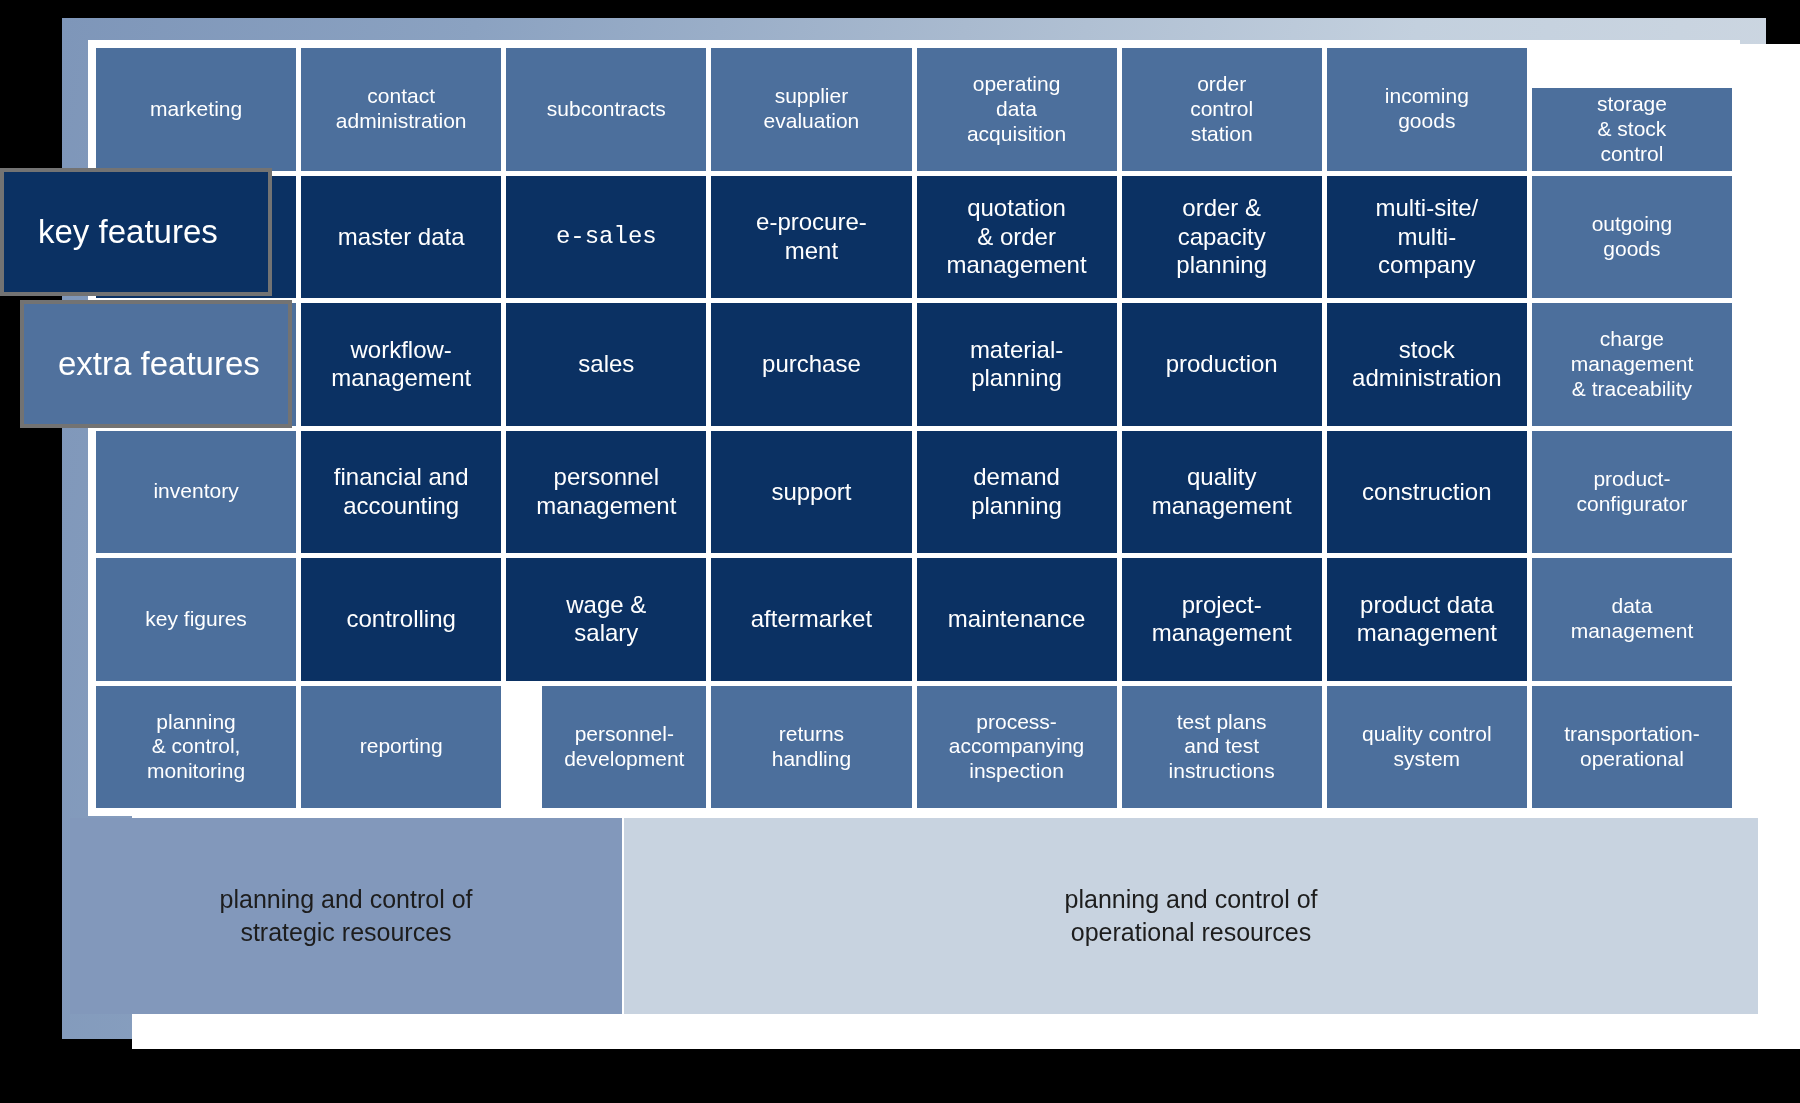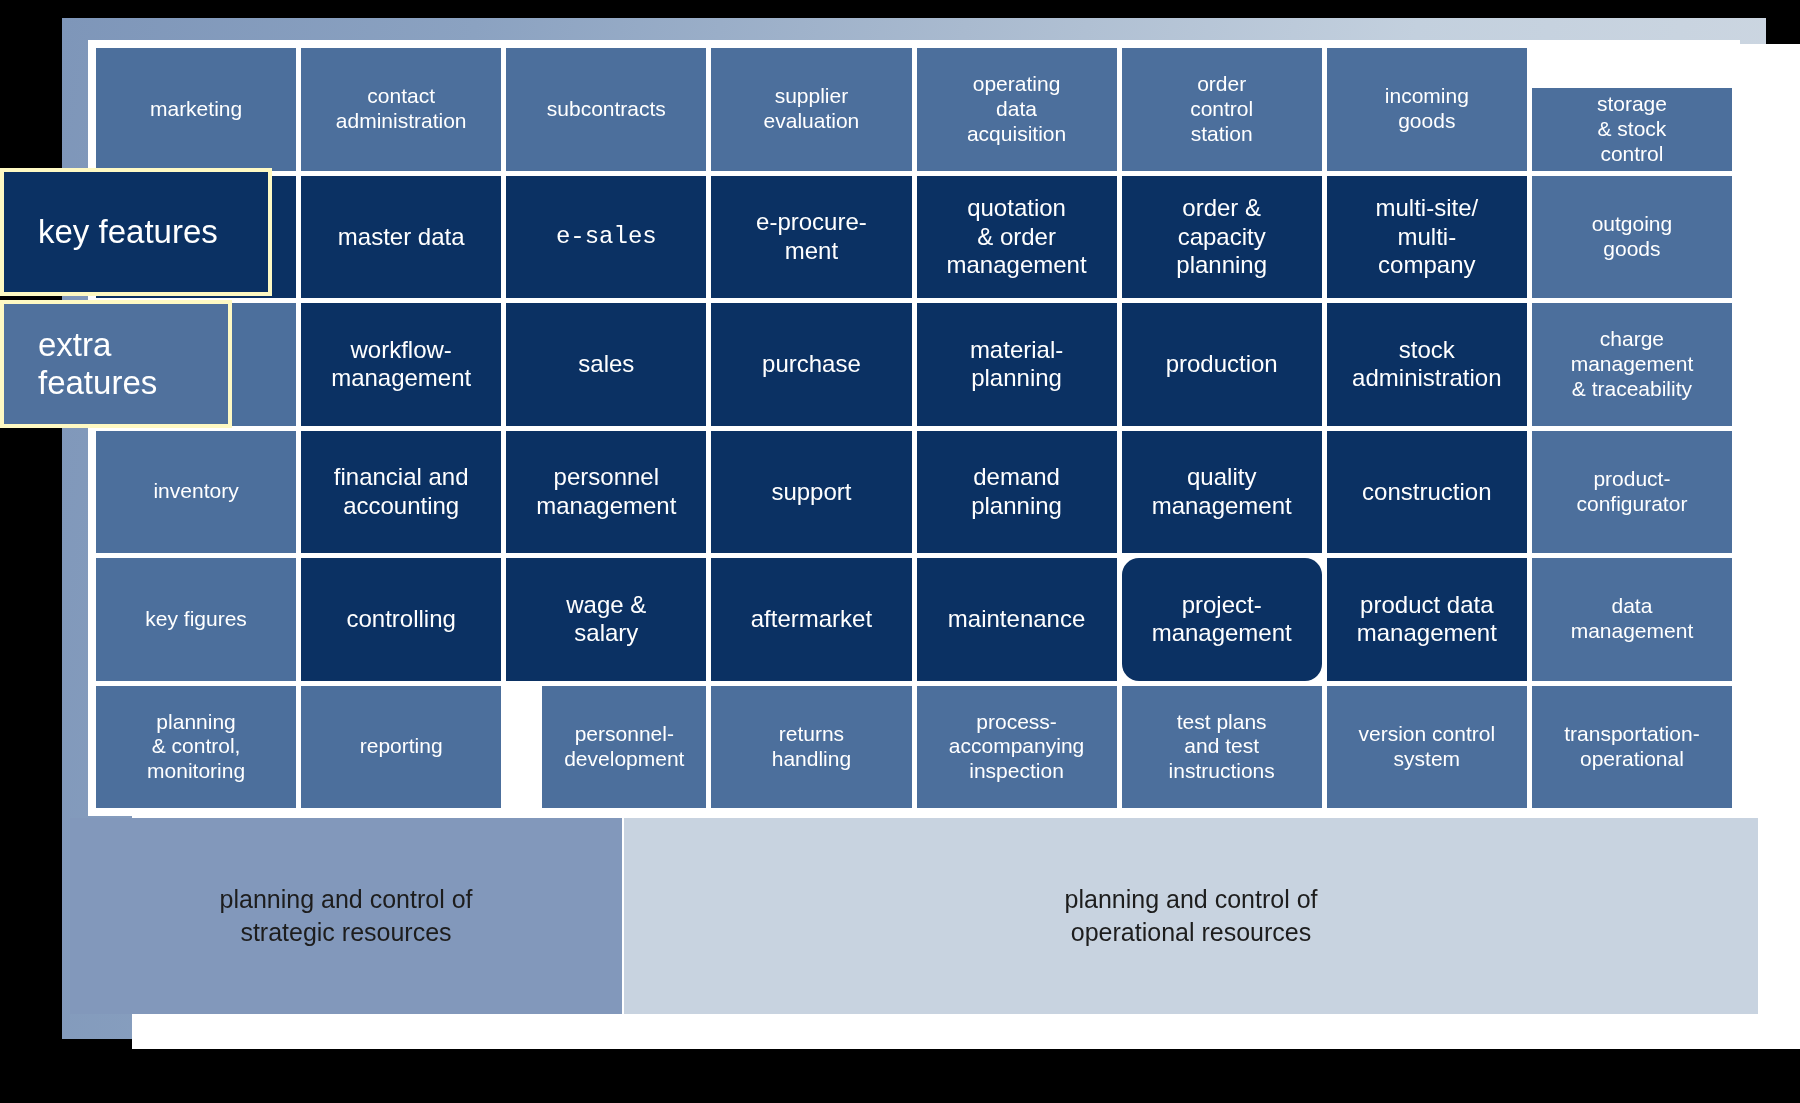--- a/index.html
+++ b/index.html
@@ -121,33 +121,34 @@
   
   .side-label {
     position: absolute;
     left: 0px;
     display: flex;
     align-items: center;
     color: #ffffff;
     font-size: 33px;
     box-sizing: border-box;
     padding-left: 34px;
-    border: 4px solid #fef9c3;
+    border: 4px solid #737373;
   }
   #side-label-key {
     top: 168px;
     width: 272px;
     height: 128px;
     background: #0b3163;
   }
   #side-label-extra {
     top: 300px;
-    width: 232px;
+    width: 272px;
     height: 128px;
     background: #50719d;
+    margin-left: 20px;
   }
 </style>
 </head>
 <body>
 
 <div id="stage">
 
   <div id="outer-frame">
     <div id="outer-frame-inner"></div>
   </div>
@@ -213,41 +214,41 @@
 management</div>
       <div class="cell dark" style="grid-area: 4 / 7;">construction</div>
       <div class="cell light" style="grid-area: 4 / 8;">product-
 configurator</div>
       <div class="cell light" style="grid-area: 5 / 1;">key figures</div>
       <div class="cell dark" style="grid-area: 5 / 2;">controlling</div>
       <div class="cell dark" style="grid-area: 5 / 3;">wage &amp;
 salary</div>
       <div class="cell dark" style="grid-area: 5 / 4;">aftermarket</div>
       <div class="cell dark" style="grid-area: 5 / 5;">maintenance</div>
-      <div class="cell dark" style="grid-area: 5 / 6; border-radius: 17px;">project-
+      <div class="cell dark" style="grid-area: 5 / 6;">project-
 management</div>
       <div class="cell dark" style="grid-area: 5 / 7;">product data
 management</div>
       <div class="cell light" style="grid-area: 5 / 8;">data
 management</div>
       <div class="cell light" style="grid-area: 6 / 1;">planning
 &amp; control,
 monitoring</div>
       <div class="cell light" style="grid-area: 6 / 2;">reporting</div>
       <div class="cell light" style="grid-area: 6 / 3; margin-left: 36px;">personnel-
 development</div>
       <div class="cell light" style="grid-area: 6 / 4;">returns
 handling</div>
       <div class="cell light" style="grid-area: 6 / 5;">process-
 accompanying
 inspection</div>
       <div class="cell light" style="grid-area: 6 / 6;">test plans
 and test
 instructions</div>
-      <div class="cell light" style="grid-area: 6 / 7;">version control
+      <div class="cell light" style="grid-area: 6 / 7;">quality control
 system</div>
       <div class="cell light" style="grid-area: 6 / 8;">transportation-
 operational</div>
     </div>
 
   <div id="band-strategic">planning and control of
 strategic resources</div>
   <div id="band-operational">planning and control of
 operational resources</div>
 

